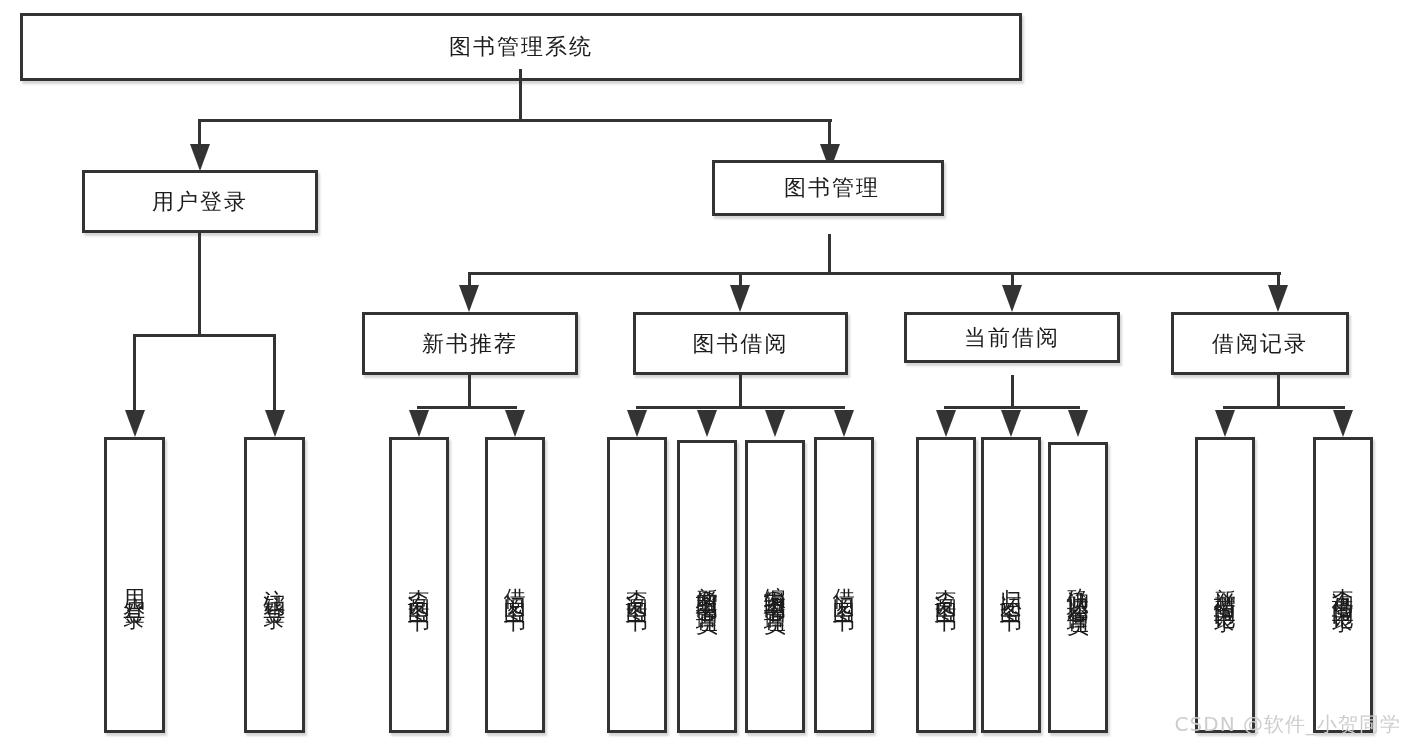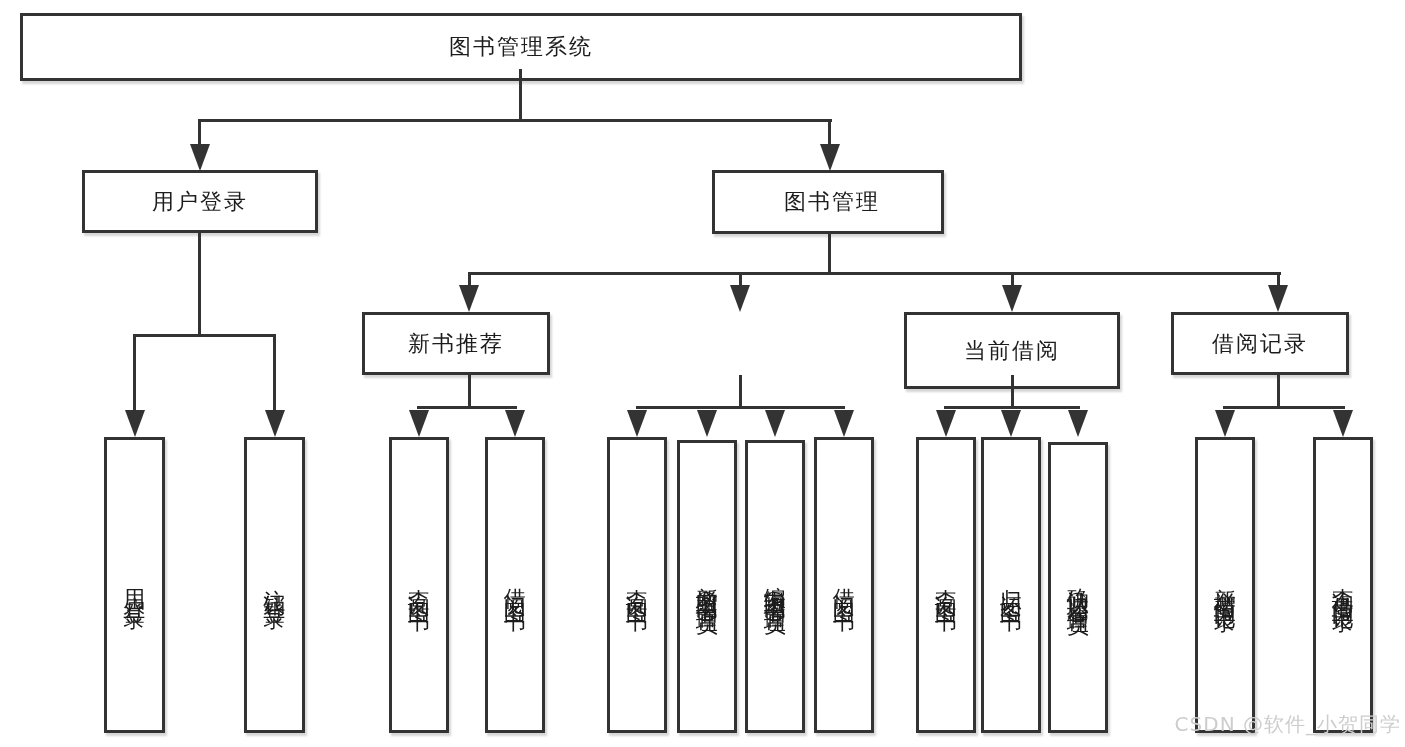--- a/index.html
+++ b/index.html
@@ -51,21 +51,21 @@
   <div class="ln" style="left:519px;top:69px;width:3px;height:51px;"></div>
   <div class="ln" style="left:198px;top:119px;width:634px;height:3px;"></div>
   <div class="ln" style="left:198px;top:119px;width:3px;height:28px;"></div>
   <div class="arr" style="left:190px;top:144px;"></div>
   <div class="ln" style="left:828px;top:119px;width:3px;height:28px;"></div>
   <div class="arr" style="left:820px;top:144px;"></div>
 
   <div class="box" style="left:82px;top:170px;width:236px;height:63px;">
     <span class="hlabel">用户登录</span>
   </div>
-  <div class="box" style="left:712px;top:170px;width:232px;height:64px;padding-left:8px;">
+  <div class="box" style="left:712px;top:160px;width:232px;height:56px;padding-left:8px;">
     <span class="hlabel">图书管理</span>
   </div>
 
   <div class="ln" style="left:198px;top:233px;width:3px;height:103px;"></div>
   <div class="ln" style="left:133px;top:334px;width:143px;height:3px;"></div>
   <div class="ln" style="left:133px;top:334px;width:3px;height:78px;"></div>
   <div class="arr" style="left:125px;top:410px;"></div>
   <div class="ln" style="left:273px;top:334px;width:3px;height:78px;"></div>
   <div class="arr" style="left:265px;top:410px;"></div>
 
@@ -73,24 +73,27 @@
   <div class="ln" style="left:468px;top:272px;width:813px;height:3px;"></div>
   <div class="ln" style="left:468px;top:272px;width:3px;height:15px;"></div>
   <div class="arr" style="left:459px;top:285px;"></div>
   <div class="ln" style="left:739px;top:272px;width:3px;height:15px;"></div>
   <div class="arr" style="left:730px;top:285px;"></div>
   <div class="ln" style="left:1011px;top:272px;width:3px;height:15px;"></div>
   <div class="arr" style="left:1002px;top:285px;"></div>
   <div class="ln" style="left:1277px;top:272px;width:3px;height:15px;"></div>
   <div class="arr" style="left:1268px;top:285px;"></div>
 
-  <div class="box" style="left:362px;top:312px;width:188px;height:63px;">
+  <div class="box" style="left:362px;top:312px;width:216px;height:63px;">
     <span class="hlabel">新书推荐</span>
   </div>
-  <div class="box" style="left:904px;top:312px;width:216px;height:77px;">
+  <div class="box" style="left:633px;top:312px;width:215px;height:63px;">
+    <span class="hlabel">图书借阅</span>
+  </div>
+  <div class="box" style="left:904px;top:312px;width:216px;height:51px;">
     <span class="hlabel">当前借阅</span>
   </div>
   <div class="box" style="left:1171px;top:312px;width:178px;height:63px;">
     <span class="hlabel">借阅记录</span>
   </div>
 
   <div class="ln" style="left:468px;top:375px;width:3px;height:33px;"></div>
   <div class="ln" style="left:417px;top:406px;width:100px;height:3px;"></div>
   <div class="arr" style="left:409px;top:410px;"></div>
   <div class="arr" style="left:505px;top:410px;"></div>

